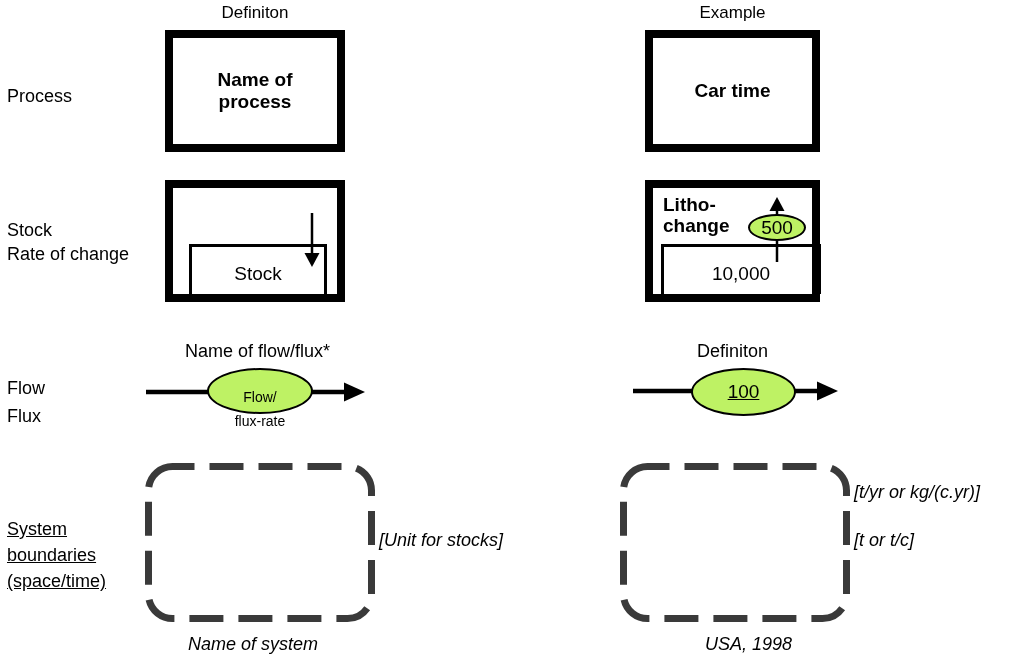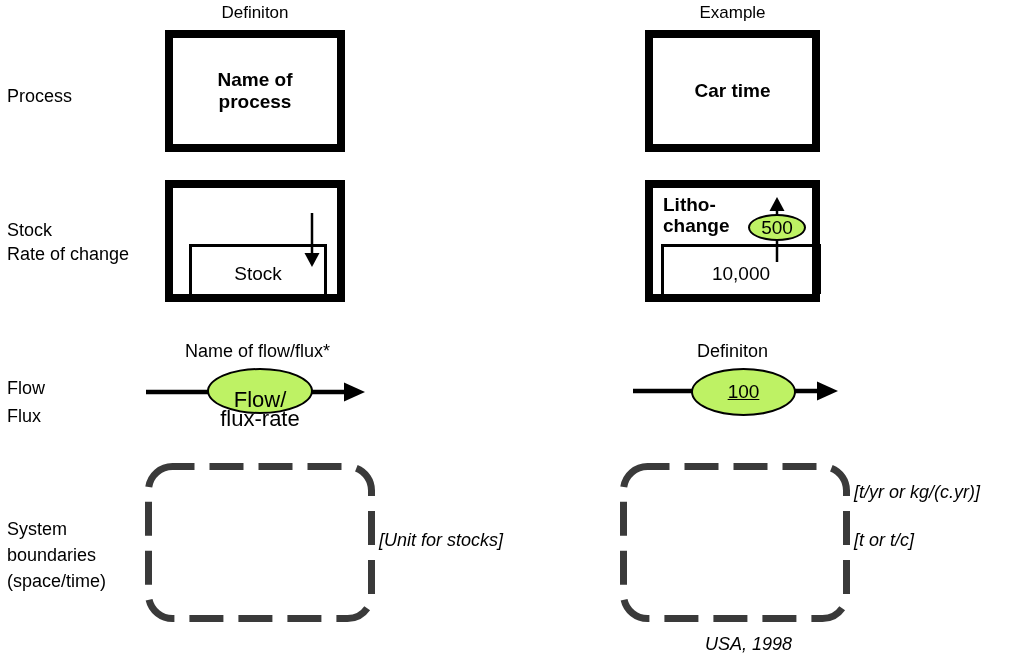--- a/index.html
+++ b/index.html
@@ -6,21 +6,21 @@
   html,body { background:#ffffff; }
   body { font-family:"Liberation Sans", sans-serif; color:#000; }
   .canvas { position:relative; width:1011px; height:658px; background:#fff; overflow:hidden; }
   .abs { position:absolute; }
   .pre { white-space:pre-line; }
   .ctr { text-align:center; }
   .hdr { font-size:17px; }
   .rowlabel { font-size:18px; }
   .lh24 { line-height:24px; }
   .lh22 { line-height:28px; }
-  .lh26 { line-height:26px; }
+  .lh26 { line-height:26px;text-decoration:underline; }
   .thickbox { border:8px solid #000; background:#fff; }
   .boxtext { font-weight:bold; font-size:19px; line-height:22px; }
   .flexctr { display:flex; align-items:center; justify-content:center; }
   .innerbox { border:3px solid #000; border-bottom:none; background:transparent; }
   .plain19 { font-size:19px; }
   .ellipse { border:2px solid #000; border-radius:50%; background:#bef264; }
   .ital { font-style:italic; font-size:18px; }
   svg { display:block; }
 </style>
 </head>
@@ -72,38 +72,39 @@
       <div class="plain19" style="padding-top:6px;">10,000</div>
     </div>
   </div>
 
   <div class="abs ctr" style="left:160px; top:341px; width:195px; font-size:18px;">Name of flow/flux*</div>
   <svg class="abs" style="left:146px; top:372px;" width="222" height="40" viewBox="0 0 222 40">
     <line x1="0" y1="20" x2="200" y2="20" stroke="#000" stroke-width="4.5"></line>
     <polygon points="219,20 198,10.5 198,29.5" fill="#000"></polygon>
   </svg>
   <div class="abs ellipse flexctr" style="left:207px; top:368px; width:106px; height:46px;">
-    <div class="ctr pre" style="font-size:22px; line-height:19px; font-style:normal;margin-top:36px;">Flow/
+    <div class="ctr pre" style="font-size:14px; line-height:24px; font-style:normal;margin-top:36px;">Flow/
 flux-rate</div>
   </div>
 
   <div class="abs ctr" style="left:645px; top:341px; width:175px; font-size:18px;">Definiton</div>
   <svg class="abs" style="left:633px; top:371px;" width="210" height="40" viewBox="0 0 210 40">
     <line x1="0" y1="20" x2="186" y2="20" stroke="#000" stroke-width="4.5"></line>
     <polygon points="205,20 184,10.5 184,29.5" fill="#000"></polygon>
   </svg>
   <div class="abs ellipse flexctr" style="left:691px; top:368px; width:105px; height:48px;text-decoration:underline;">
     <div class="plain19">100</div>
   </div>
 
   <svg class="abs" style="left:141px; top:459px;" width="238" height="167" viewBox="0 0 238 167">
     <rect x="7.5" y="7.5" width="223" height="152" rx="24" ry="24" fill="none" stroke="#3a3a3a" stroke-width="7" stroke-dasharray="34 15" stroke-dashoffset="12"></rect>
   </svg>
   <div class="abs ital pre" style="left:379px; top:480px; line-height:24px;"><br>
     <span>[Unit for stocks]</span></div>
+  <div class="abs ital ctr" style="left:163px; top:634px; width:180px;">Name of system</div>
 
   <svg class="abs" style="left:616px; top:459px;" width="238" height="167" viewBox="0 0 238 167">
     <rect x="7.5" y="7.5" width="223" height="152" rx="24" ry="24" fill="none" stroke="#3a3a3a" stroke-width="7" stroke-dasharray="34 15" stroke-dashoffset="12"></rect>
   </svg>
   <div class="abs ital pre" style="left:854px; top:480px; line-height:24px;"><span>[t/yr or kg/(c.yr)]</span><br>
     <span>[t or t/c]</span></div>
   <div class="abs ital ctr" style="left:612px; top:634px; width:180px;text-align:right;">USA, 1998</div>
 
 </div>
 

